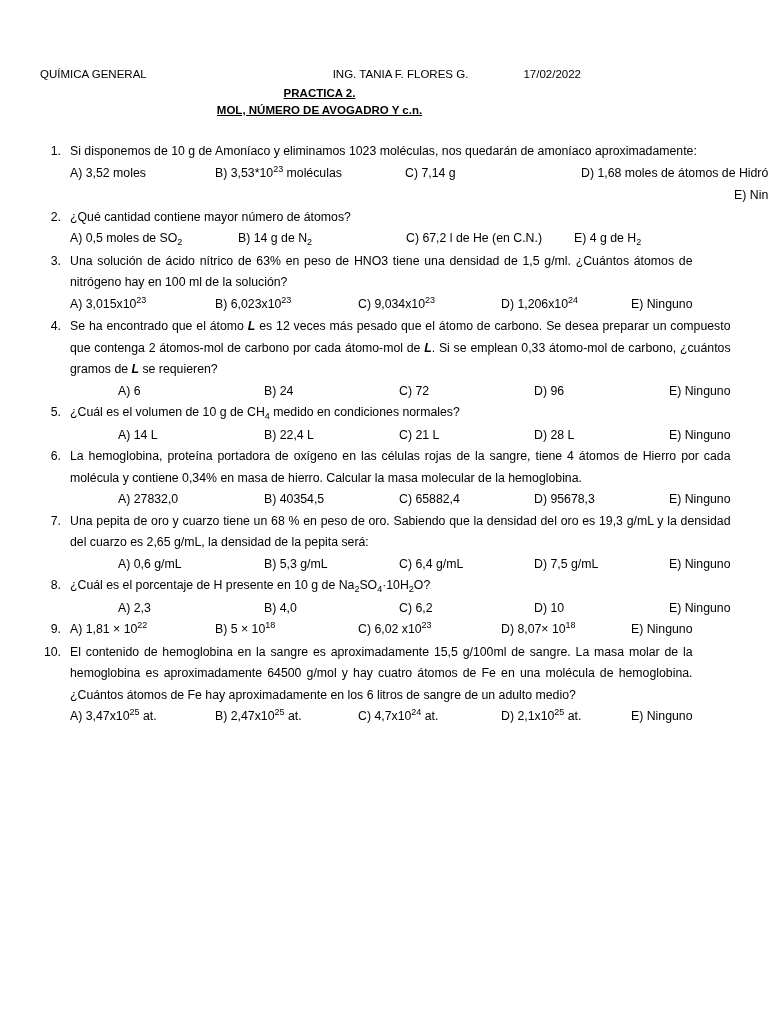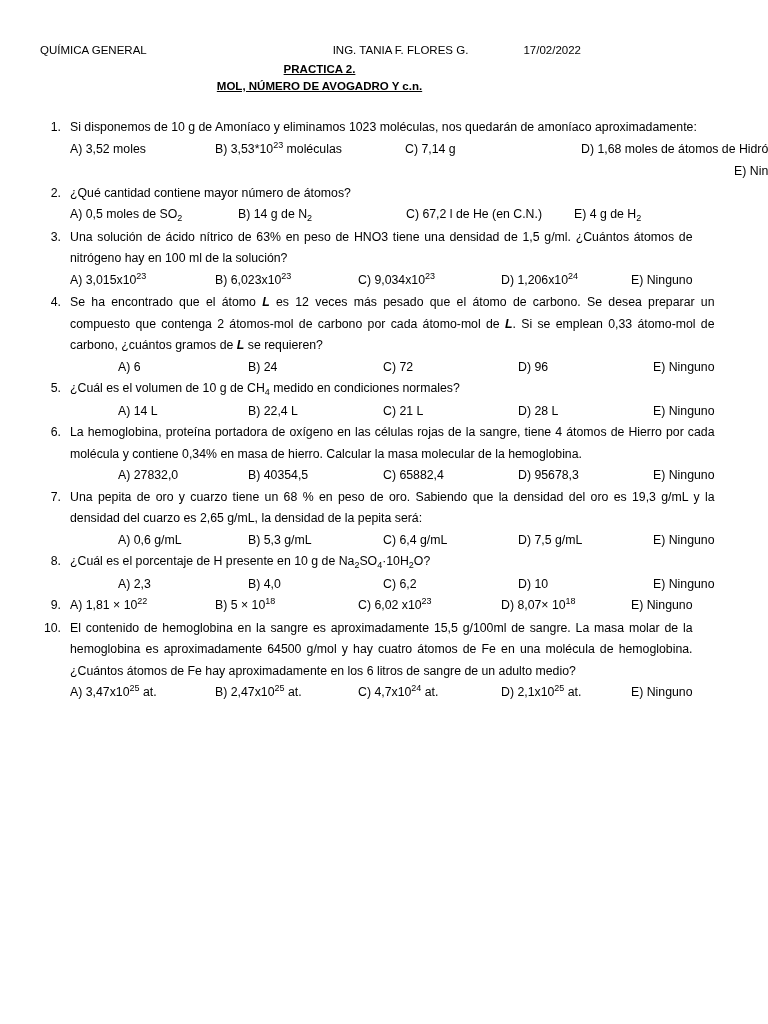--- a/index.html
+++ b/index.html
@@ -8,21 +8,21 @@
     width: 768px;
     height: 1024px;
     background: #ffffff;
     font-family: "Liberation Sans", sans-serif;
     color: #000000;
     overflow: hidden;
   }
   .page {
     width: 621px;
     height: 1024px;
-    padding: 44px 40px 0 40px;
+    padding: 68px 40px 0 40px;
     position: relative;
   }
   
   .header-row {
     display: flex;
     align-items: baseline;
     font-size: 11.5px;
     position: relative;
     height: 16px;
   }
@@ -69,21 +69,21 @@
   
   .w-a { width: 145px; }
   .w-b { width: 190px; }
   .w-c { width: 130px; }
   .w-d { flex: 1; margin-left: 46px; }
   .opts-5 .o2 { width: 168px; }
   .opts-5 .o3 { width: 168px; }
   .opts-5 .o5 { flex: 1; }
 
   .opts-std .o1 { width: 130px; margin-left: 48px; }
-  .opts-std .o2 { width: 135px; }
+  .opts-std .o2 { width: 135px; margin-left: 16px; }
   .opts-std .o3 { width: 135px; }
   .opts-std .o4 { width: 135px; }
   .opts-std .o5 { flex: 1; }
 
   .opts-wide .o1 { width: 145px; }
   .opts-wide .o2 { width: 143px; }
   .opts-wide .o3 { width: 143px; }
   .opts-wide .o4 { width: 130px; }
   .opts-wide .o5 { flex: 1; }
   sub { font-size: 9px; vertical-align: baseline; position: relative; top: 3px; }

